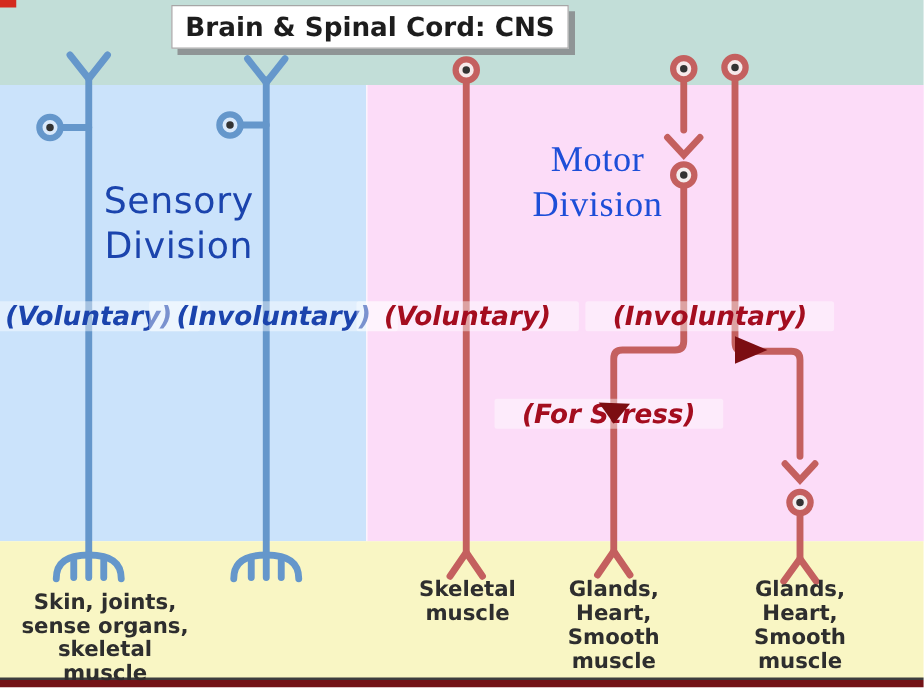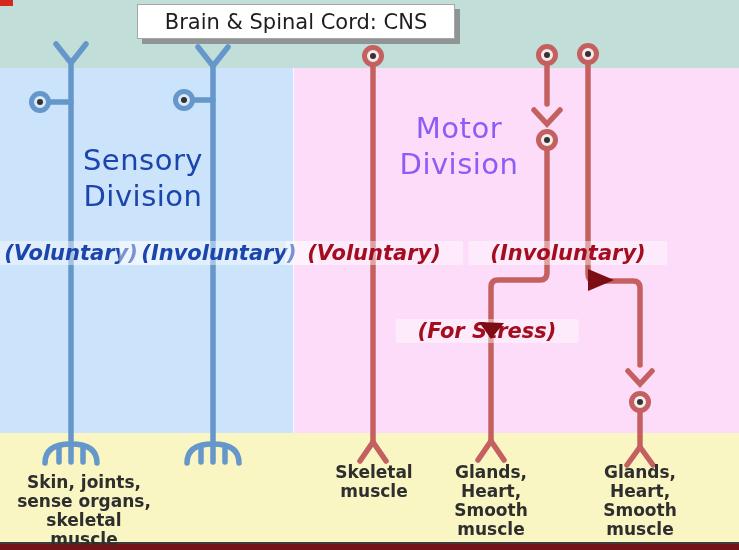--- a/index.html
+++ b/index.html
@@ -15,38 +15,38 @@
   #organ-band{left:0;top:433px;width:739px;height:110px;background:#f9f6c4;}
   #bottom-rule{left:0;top:542px;width:739px;height:2px;background:#3d3d3d;}
   #bottom-strip{left:0;top:544px;width:739px;height:6px;background:#731317;}
   #corner-mark{left:0;top:0;width:13px;height:6px;background:#d42a1e;}
 
   svg.layer{position:absolute;left:0;top:0;pointer-events:none;}
 
   .label{position:absolute;transform:translateX(-50%);text-align:center;white-space:pre-line;}
   .division-title{font-size:29px;line-height:36px;letter-spacing:0.5px;}
   #sensory-title{left:143px;top:105px;color:#1b44ad;margin-top:37px;}
-  #motor-title{left:459px;top:110px;color:#8b5cf6;}
+  #motor-title{left:478px;top:110px;color:#1d4ed8;font-family:Liberation Serif, serif;}
 
   .paren{font-weight:bold;font-size:21px;line-height:22px;
          background:rgba(255,255,255,0.42);padding:1px 22px;border-radius:2px;font-style:italic;}
   .paren.blue{color:#1b44ad;}
   .paren.red{color:#a40d1f;}
   #sens-vol{left:71px;top:241px;}
   #sens-invol{left:219px;top:241px;}
   #mot-vol{left:374px;top:241px;}
   #mot-invol{left:568px;top:241px;}
   #stress-label{left:487px;top:319px;}
   #rest-label{left:650px;top:319px;}
 
   #neurons-label{left:297px;top:317px;font-size:20px;color:#161616;}
 
   .titlebox{position:absolute;background:#ffffff;border:1px solid #a6a6a6;
             box-shadow:5px 5px 0 #8f9596;display:flex;align-items:center;justify-content:center;
-            font-weight:normal;color:#1d1d1d;}
+            font-weight:bold;color:#1d1d1d;}
   #cns-box{left:137px;top:4px;width:316px;height:33px;font-size:21px;}
   #pns-box{left:212px;top:368px;width:165px;height:30px;font-size:19px;box-shadow:4px 4px 0 #8f9596;}
 
   .organ{font-weight:bold;font-size:17px;line-height:19px;color:#2e2e2e;}
   #organ-1{left:84px;top:461px;margin-top:12px;}
   #organ-2{left:216px;top:461px;}
   #organ-3{left:374px;top:463px;}
   #organ-4{left:491px;top:463px;}
   #organ-5{left:640px;top:463px;}
 </style>

